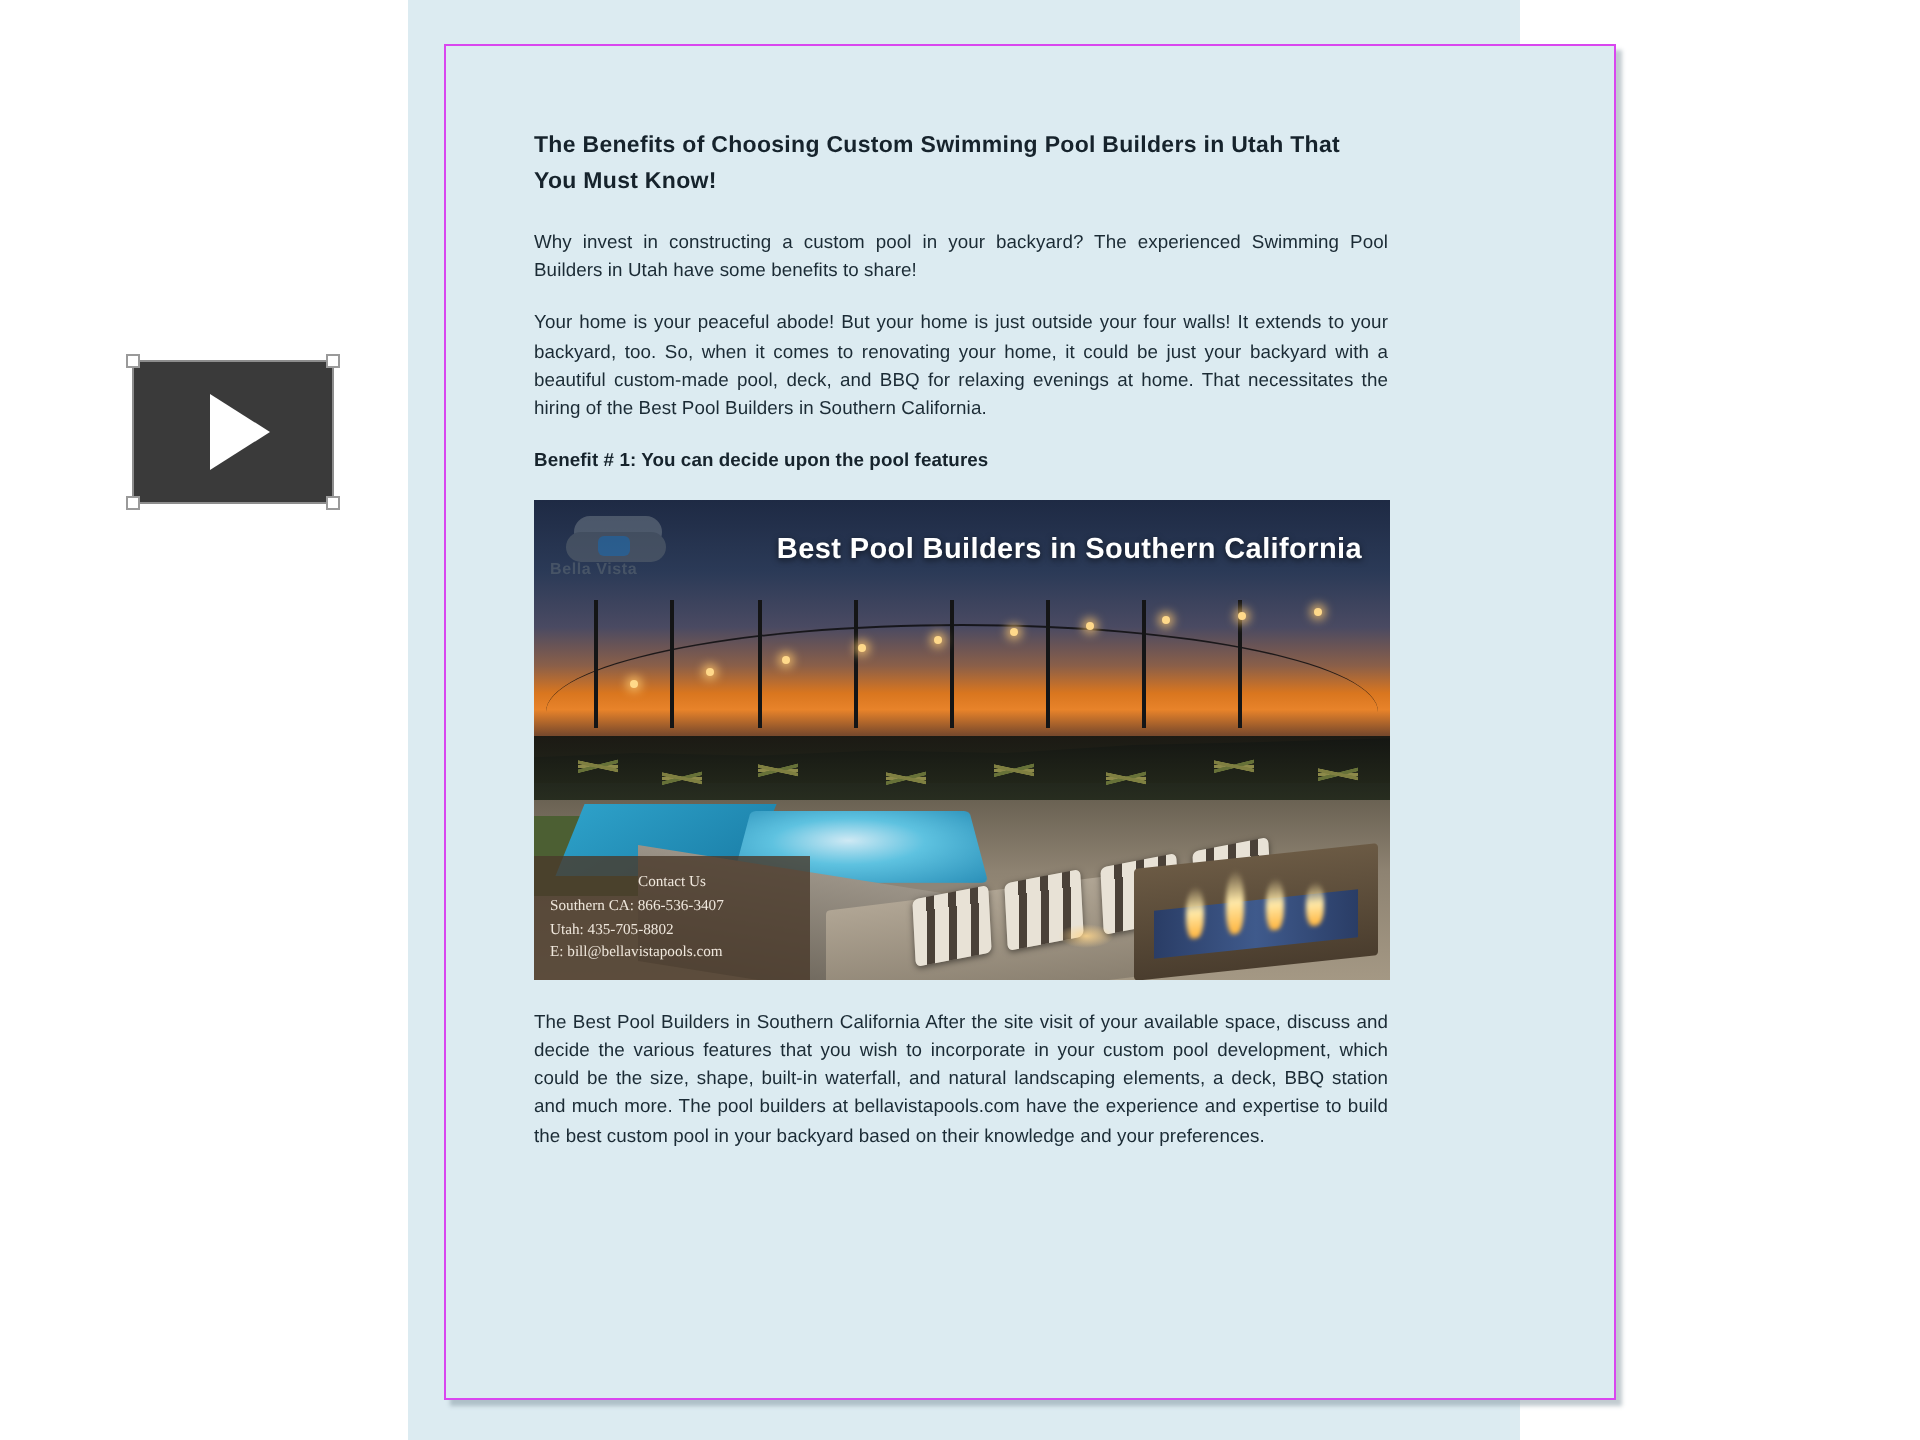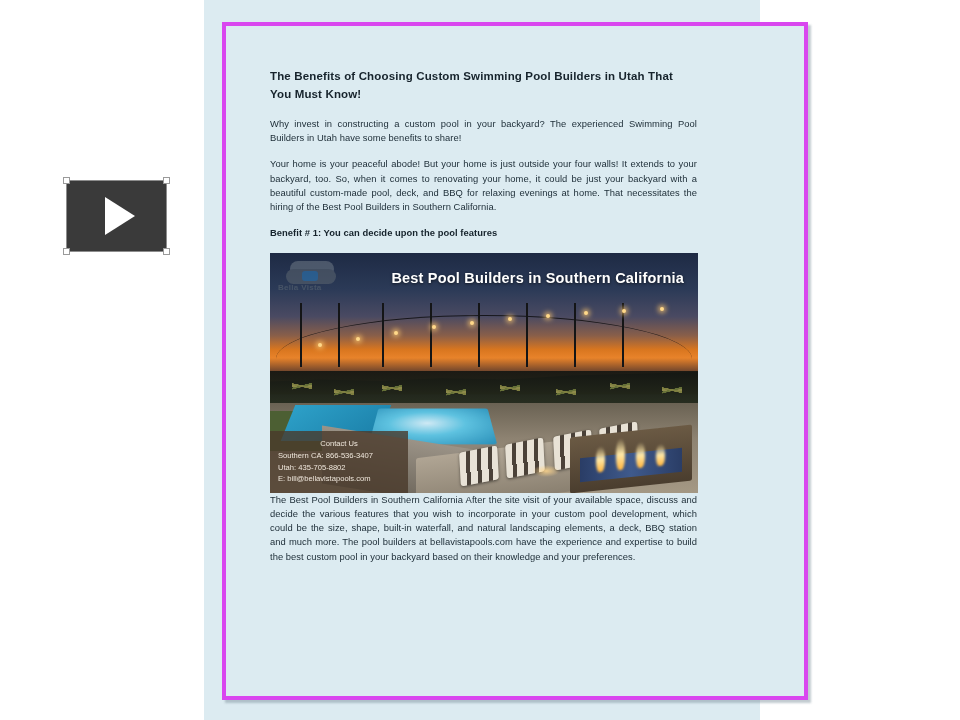--- a/index.html
+++ b/index.html
@@ -56,21 +56,21 @@
     width: 556px; height: 720px;
     background: #dcebf1;
   }
 
   
   .slide-frame {
     position: absolute;
     left: 222px; top: 22px;
     width: 586px; height: 678px;
     background: #dcebf1;
-    border: 4px solid #d946ef;
+    border: 1px solid #d946ef;
     box-shadow: 3px 3px 2px rgba(120,140,150,0.45);
   }
 
   .doc-body {
     position: absolute;
     left: 44px;
     top: 42px;
     width: 427px;
   }
 
@@ -101,21 +101,21 @@
     margin: 0 0 12px 0;
     text-align: left;
     letter-spacing: 0.05px;
   }
 
   
   .promo-image {
     position: relative;
     width: 428px;
     height: 240px;
-    margin: 4px 0 0 0;
+    margin: 4px 0 14px 0;
     overflow: hidden;
     background: #2c3a52;
   }
 
   
   .sky {
     position: absolute;
     left: 0; top: 0; right: 0;
     height: 138px;
     background: linear-gradient(to bottom,
@@ -304,20 +304,21 @@
 
   .contact-box {
     position: absolute;
     left: 0; bottom: 0;
     width: 138px;
     padding: 7px 8px 8px 8px;
     background: rgba(74,58,42,0.80);
     color: #efe7dc;
     font-size: 7.6px;
     line-height: 1.5;
+    font-family: Liberation Serif, serif;
   }
   .contact-title {
     text-align: center;
     margin-bottom: 1px;
   }
   .contact-line { white-space: nowrap; }
 </style>
 </head>
 <body>
 

